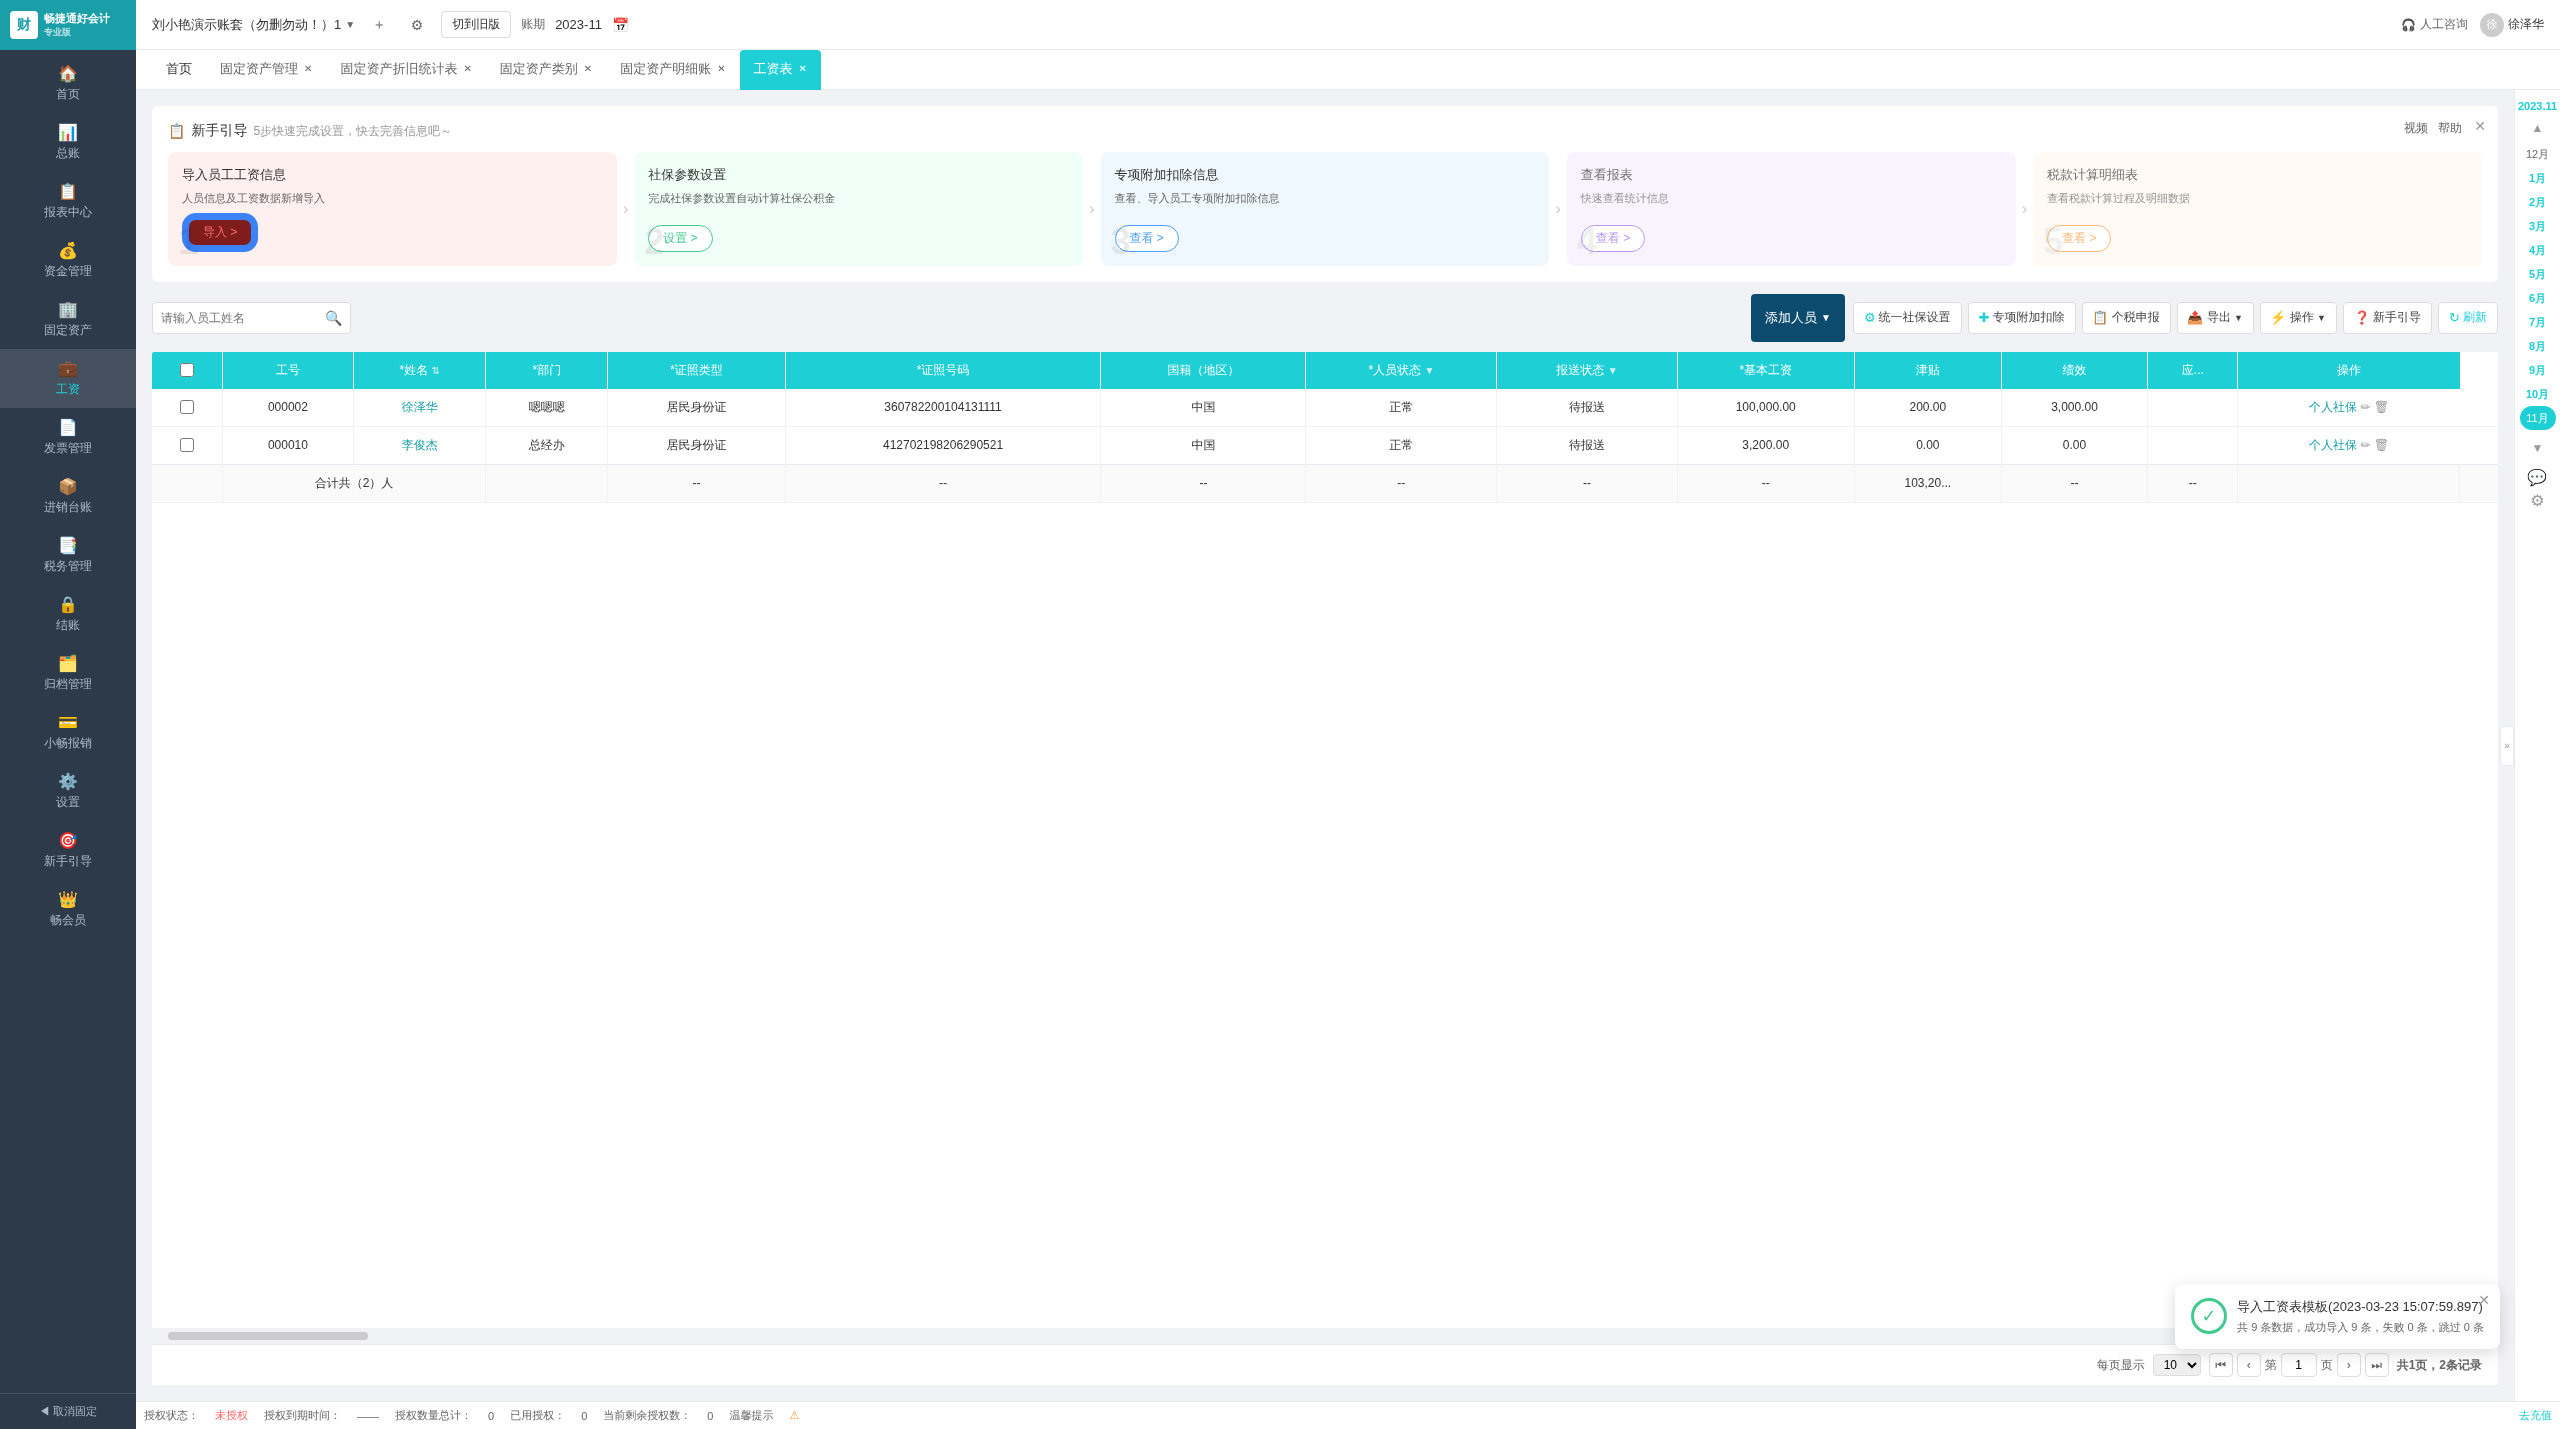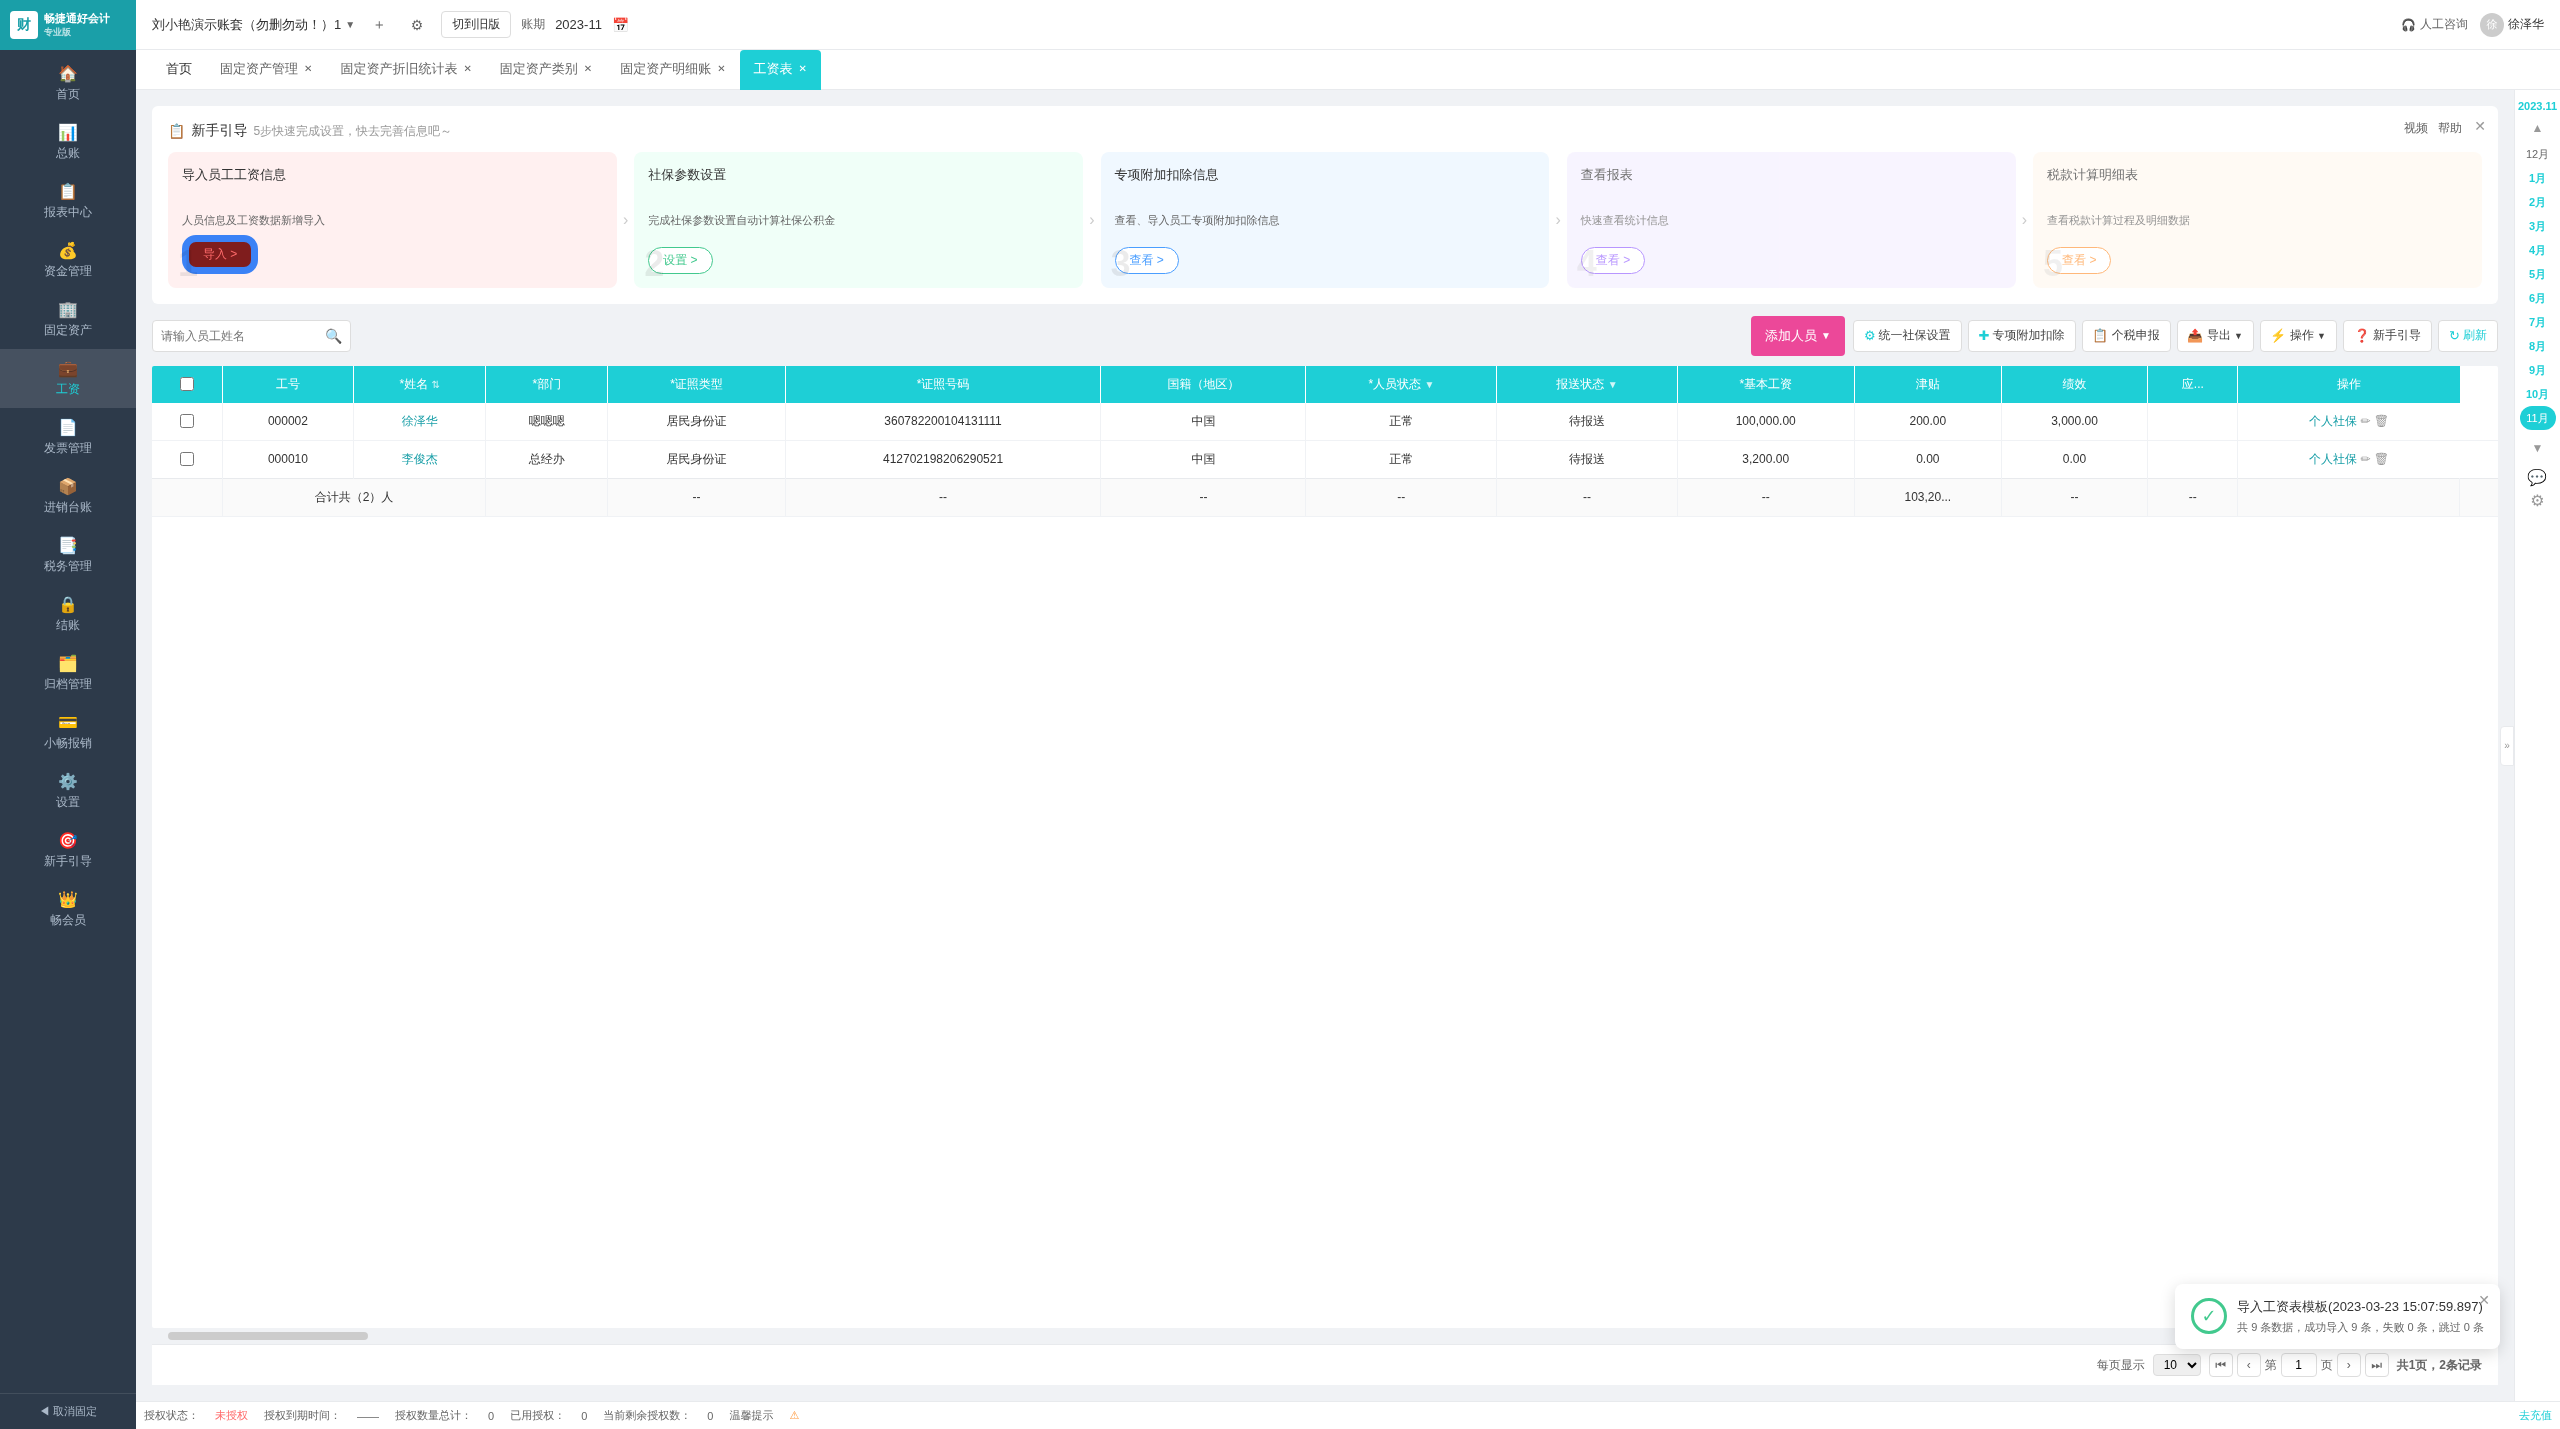--- a/index.html
+++ b/index.html
@@ -180,21 +180,21 @@
       display: flex;
       flex-direction: column;
       gap: 6px;
     }
     .guide-step-1 { background: #fff0f0; }
     .guide-step-2 { background: #f0fff8; }
     .guide-step-3 { background: #f0f8ff; }
     .guide-step-4 { background: #f5f0ff; opacity: 0.7; }
     .guide-step-5 { background: #fff8f0; opacity: 0.7; }
     .guide-step-title { font-size: 13px; font-weight: 500; color: #333; }
-    .guide-step-desc { font-size: 11px; color: #666; line-height: 1.5; margin-top: 22px; }
+    .guide-step-desc { font-size: 11px; color: #666; line-height: 1.5; }
     .guide-step-num {
       font-size: 36px;
       font-weight: bold;
       color: rgba(0,0,0,0.08);
       position: absolute;
       bottom: 6px;
       left: 10px;
       line-height: 1;
     }
     .guide-step-btn {
@@ -245,26 +245,26 @@
       padding: 0 8px;
       height: 32px;
       gap: 4px;
     }
     .search-input-wrap input {
       border: none; outline: none; font-size: 12px; color: #333; width: 160px;
       background: transparent;
     }
     .search-input-wrap .search-icon { color: #999; font-size: 14px; }
     .add-btn {
-      background: #ec4899;
+      background: #0c4a6e;
       color: white;
       border: none;
       border-radius: 4px;
       padding: 0 14px;
-      height: 40px;
+      height: 48px;
       font-size: 13px;
       cursor: pointer;
       display: flex; align-items: center; gap: 4px;
     }
     .add-btn .dropdown-arrow { font-size: 10px; }
     .toolbar-spacer { flex: 1; }
     .toolbar-action-btn {
       display: flex; align-items: center; gap: 3px;
       background: white;
       border: 1px solid #ddd;

